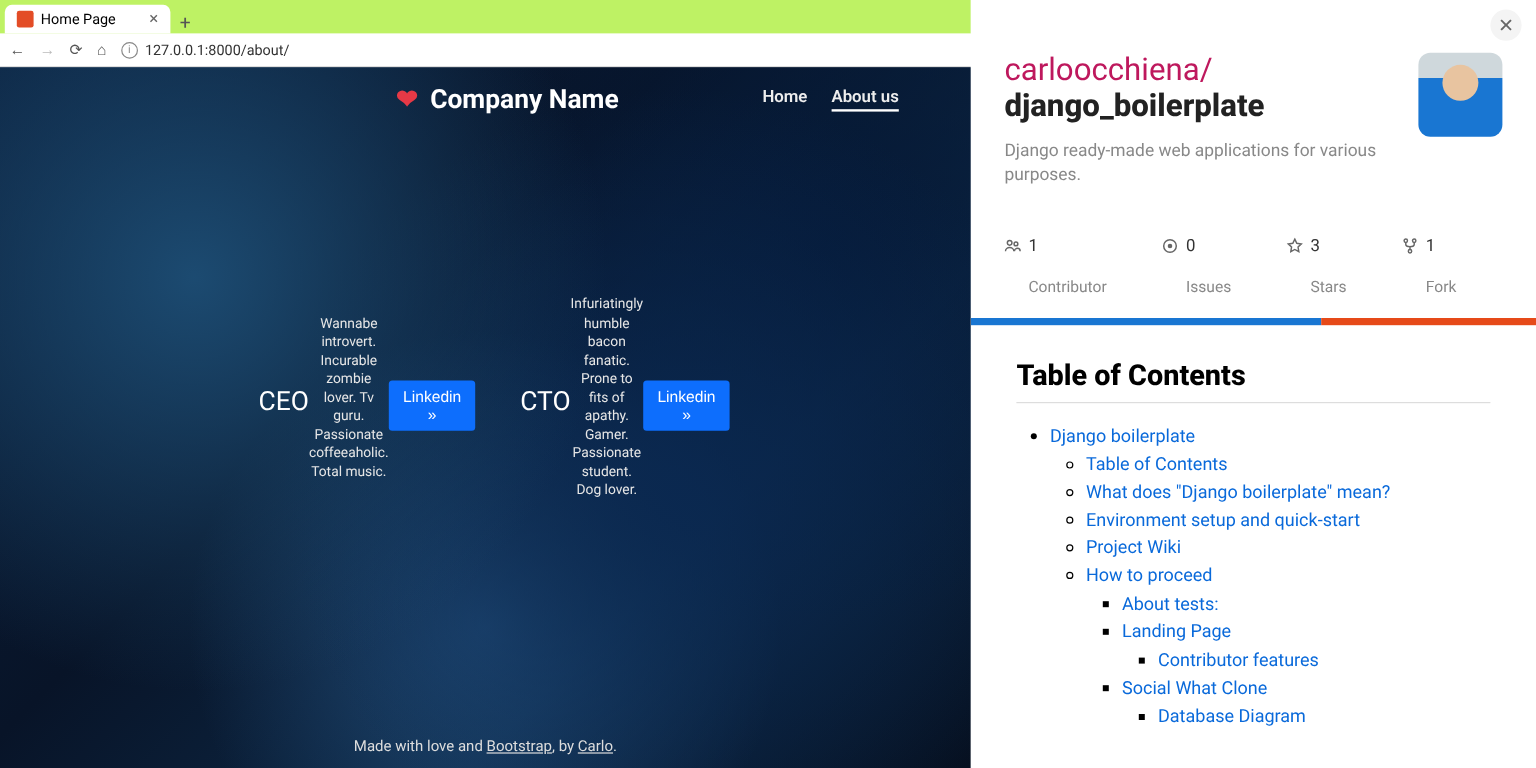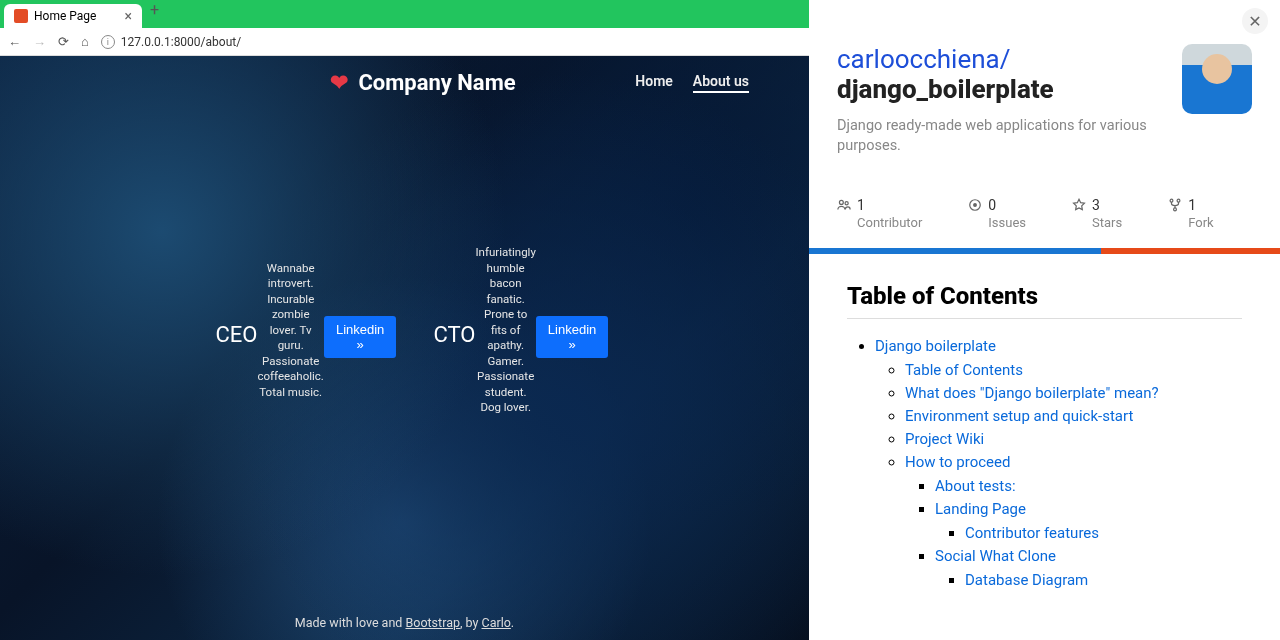--- a/index.html
+++ b/index.html
@@ -1,18 +1,18 @@
 <!DOCTYPE html>
 <html><head>
 <meta charset="utf-8">
 <style>
 * { margin: 0; padding: 0; box-sizing: border-box; }
 body { font-family: -apple-system, BlinkMacSystemFont, "Segoe UI", Roboto, Arial, sans-serif; width: 1280px; height: 640px; overflow: hidden; display: flex; }
 .left-pane { width: 809px; height: 640px; display: flex; flex-direction: column; }
-.browser-chrome { background: #22c55e; height: 28px; display: flex; align-items: flex-start; padding: 0 4px; }
+.browser-chrome { background: #bef264; height: 28px; display: flex; align-items: flex-end; padding: 0 4px; }
 .tab { background: #fff; height: 24px; margin-top: 4px; display: flex; align-items: center; padding: 0 10px; border-radius: 6px 6px 0 0; font-size: 12px; }
 .tab .favicon { width: 14px; height: 14px; background: #e34c26; margin-right: 6px; border-radius: 2px; }
 .tab .close-x { margin-left: 28px; color: #666; font-size: 14px; }
 .add-tab { margin-left: 8px; color: #555; font-size: 16px; }
 .nav-bar { background: #fff; height: 28px; display: flex; align-items: center; padding: 0 8px; gap: 12px; border-bottom: 1px solid #ddd; font-size: 13px; color: #555; }
 .nav-bar .icon-btn { cursor: pointer; }
 .url-bar { flex: 1; display: flex; align-items: center; gap: 6px; font-size: 12px; color: #333; }
 .url-bar .info-icon { width: 14px; height: 14px; border: 1px solid #888; border-radius: 50%; display: flex; align-items: center; justify-content: center; font-size: 9px; color: #888; }
 .page {
   flex: 1;
@@ -39,29 +39,29 @@
 .role { font-size: 22px; font-weight: 400; margin-bottom: 6px; }
 .blurb { font-size: 11.5px; line-height: 1.35; color: #e6e6e6; margin-bottom: 14px; }
 .cta-btn { background: #0d6efd; color: #fff; border: none; padding: 6px 12px; font-size: 13px; border-radius: 3px; cursor: pointer; }
 .footer { margin-top: auto; text-align: center; padding-bottom: 10px; font-size: 12.5px; color: #ddd; }
 .footer .u { text-decoration: underline; }
 
 .right-pane { flex: 1; background: #fff; height: 640px; position: relative; overflow: hidden; }
 .close-panel { position: absolute; top: 8px; right: 12px; width: 26px; height: 26px; border-radius: 50%; background: #f4f4f4; display: flex; align-items: center; justify-content: center; color: #666; font-size: 16px; cursor: pointer; }
 .repo-header { padding: 44px 28px 0 28px; display: flex; gap: 18px; }
 .repo-titleblock { flex: 1; }
-.repo-owner { font-size: 26px; color: #1d4ed8; }
+.repo-owner { font-size: 26px; color: #be185d; }
 .repo-name { font-size: 26px; font-weight: 800; color: #222; }
 .repo-desc { margin-top: 12px; font-size: 14.5px; color: #888; line-height: 1.4; max-width: 320px; }
 .avatar-box { width: 70px; height: 70px; border-radius: 10px; background: linear-gradient(#cfd8dc 0 30%, #1976d2 30% 100%); position: relative; overflow: hidden; }
 .avatar-box::after { content:""; position:absolute; top:10px; left:20px; width:30px; height:30px; border-radius:50%; background:#e8c4a0; }
 .stats { display: flex; gap: 46px; padding: 40px 28px 18px 28px; align-items: flex-start; }
 .stat { display: flex; flex-direction: column; }
 .stat-top { display: flex; align-items: center; gap: 6px; font-size: 14px; color: #333; }
-.stat-label { font-size: 13px; color: #888; margin-top: 2px; margin-left: 20px; }
+.stat-label { font-size: 13px; color: #888; margin-top: 19px; margin-left: 20px; }
 .stat-icon { width: 14px; height: 14px; color: #666; }
 .github-logo { margin-left: auto; width: 22px; height: 22px; color: #555; }
 .divider-bar { height: 6px; display: flex; margin: 0; }
 .divider-bar .blue { background: #1976d2; flex: 0 0 62%; }
 .divider-bar .orange { background: #e64a19; flex: 1; }
 .toc { padding: 28px 38px; }
 .toc h2 { font-size: 24px; font-weight: 800; border-bottom: 1px solid #ddd; padding-bottom: 8px; margin-bottom: 18px; }
 .toc ul { list-style: disc; margin-left: 28px; }
 .toc ul ul { list-style: circle; margin-left: 30px; margin-top: 6px; }
 .toc ul ul ul { list-style: square; margin-left: 30px; }

